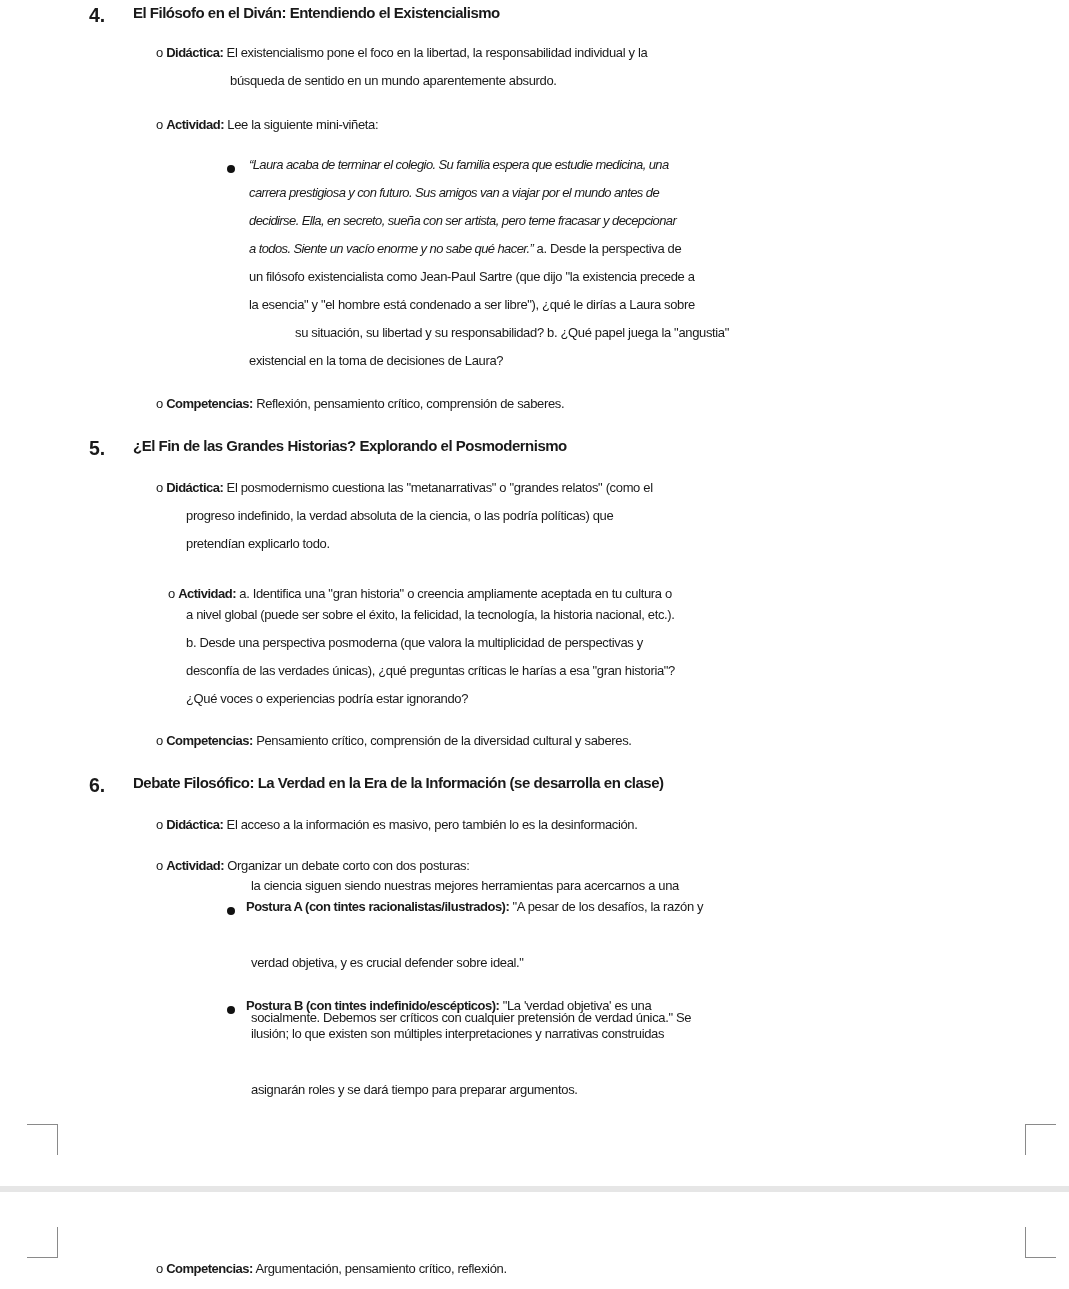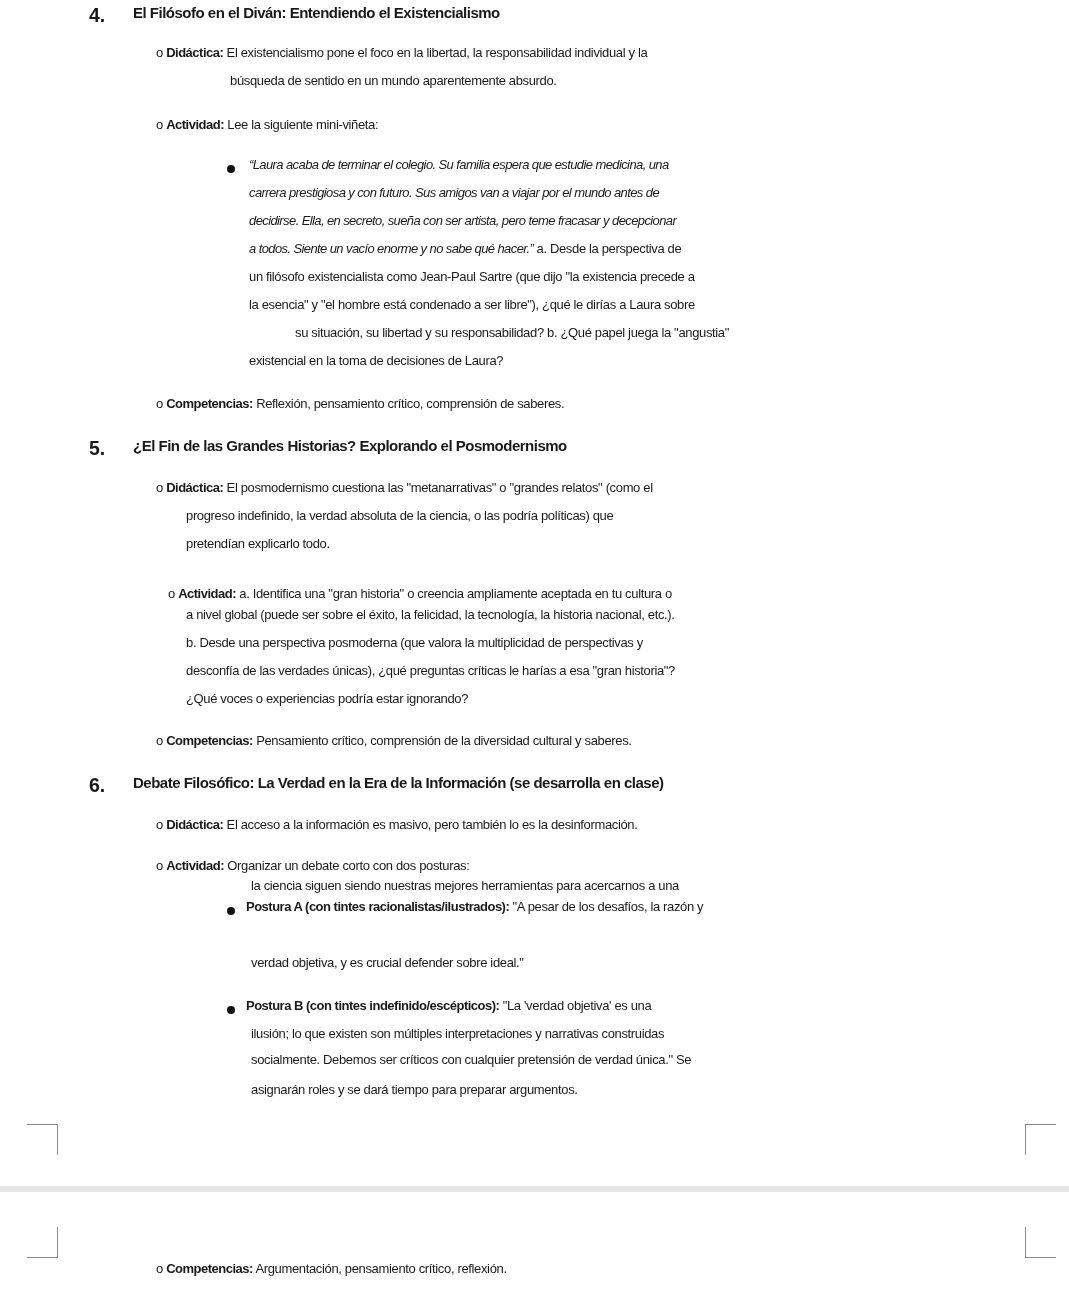--- a/index.html
+++ b/index.html
@@ -106,21 +106,21 @@
   </div>
   <div class="line" style="left:251px;top:878px;">la ciencia siguen siendo nuestras mejores herramientas para acercarnos a una</div>
   <div class="line" style="left:251px;top:955px;">verdad objetiva, y es crucial defender sobre ideal."</div>
 
   <span class="dot" style="left:227px;top:1006px;"></span>
   <div class="line" style="left:246px;top:998px;">
     <span class="b">Postura B (con tintes indefinido/escépticos):</span>
     <span>"La 'verdad objetiva' es una</span>
   </div>
   <div class="line" style="left:251px;top:1026px;">ilusión; lo que existen son múltiples interpretaciones y narrativas construidas</div>
-  <div class="line" style="left:251px;top:1052px;">socialmente. Debemos ser críticos con cualquier pretensión de verdad única." Se</div>
+  <div class="line" style="left:251px;top:1010px;">socialmente. Debemos ser críticos con cualquier pretensión de verdad única." Se</div>
   <div class="line" style="left:251px;top:1082px;">asignarán roles y se dará tiempo para preparar argumentos.</div>
 
   <div class="corner" style="left:27px;top:1124px;border-top-width:1px;border-right-width:1px;"></div>
   <div class="corner" style="left:1025px;top:1124px;border-top-width:1px;border-left-width:1px;"></div>
 
   <div class="gap"></div>
 
   <div class="corner" style="left:27px;top:1227px;border-bottom-width:1px;border-right-width:1px;"></div>
   <div class="corner" style="left:1025px;top:1227px;border-bottom-width:1px;border-left-width:1px;"></div>
 

